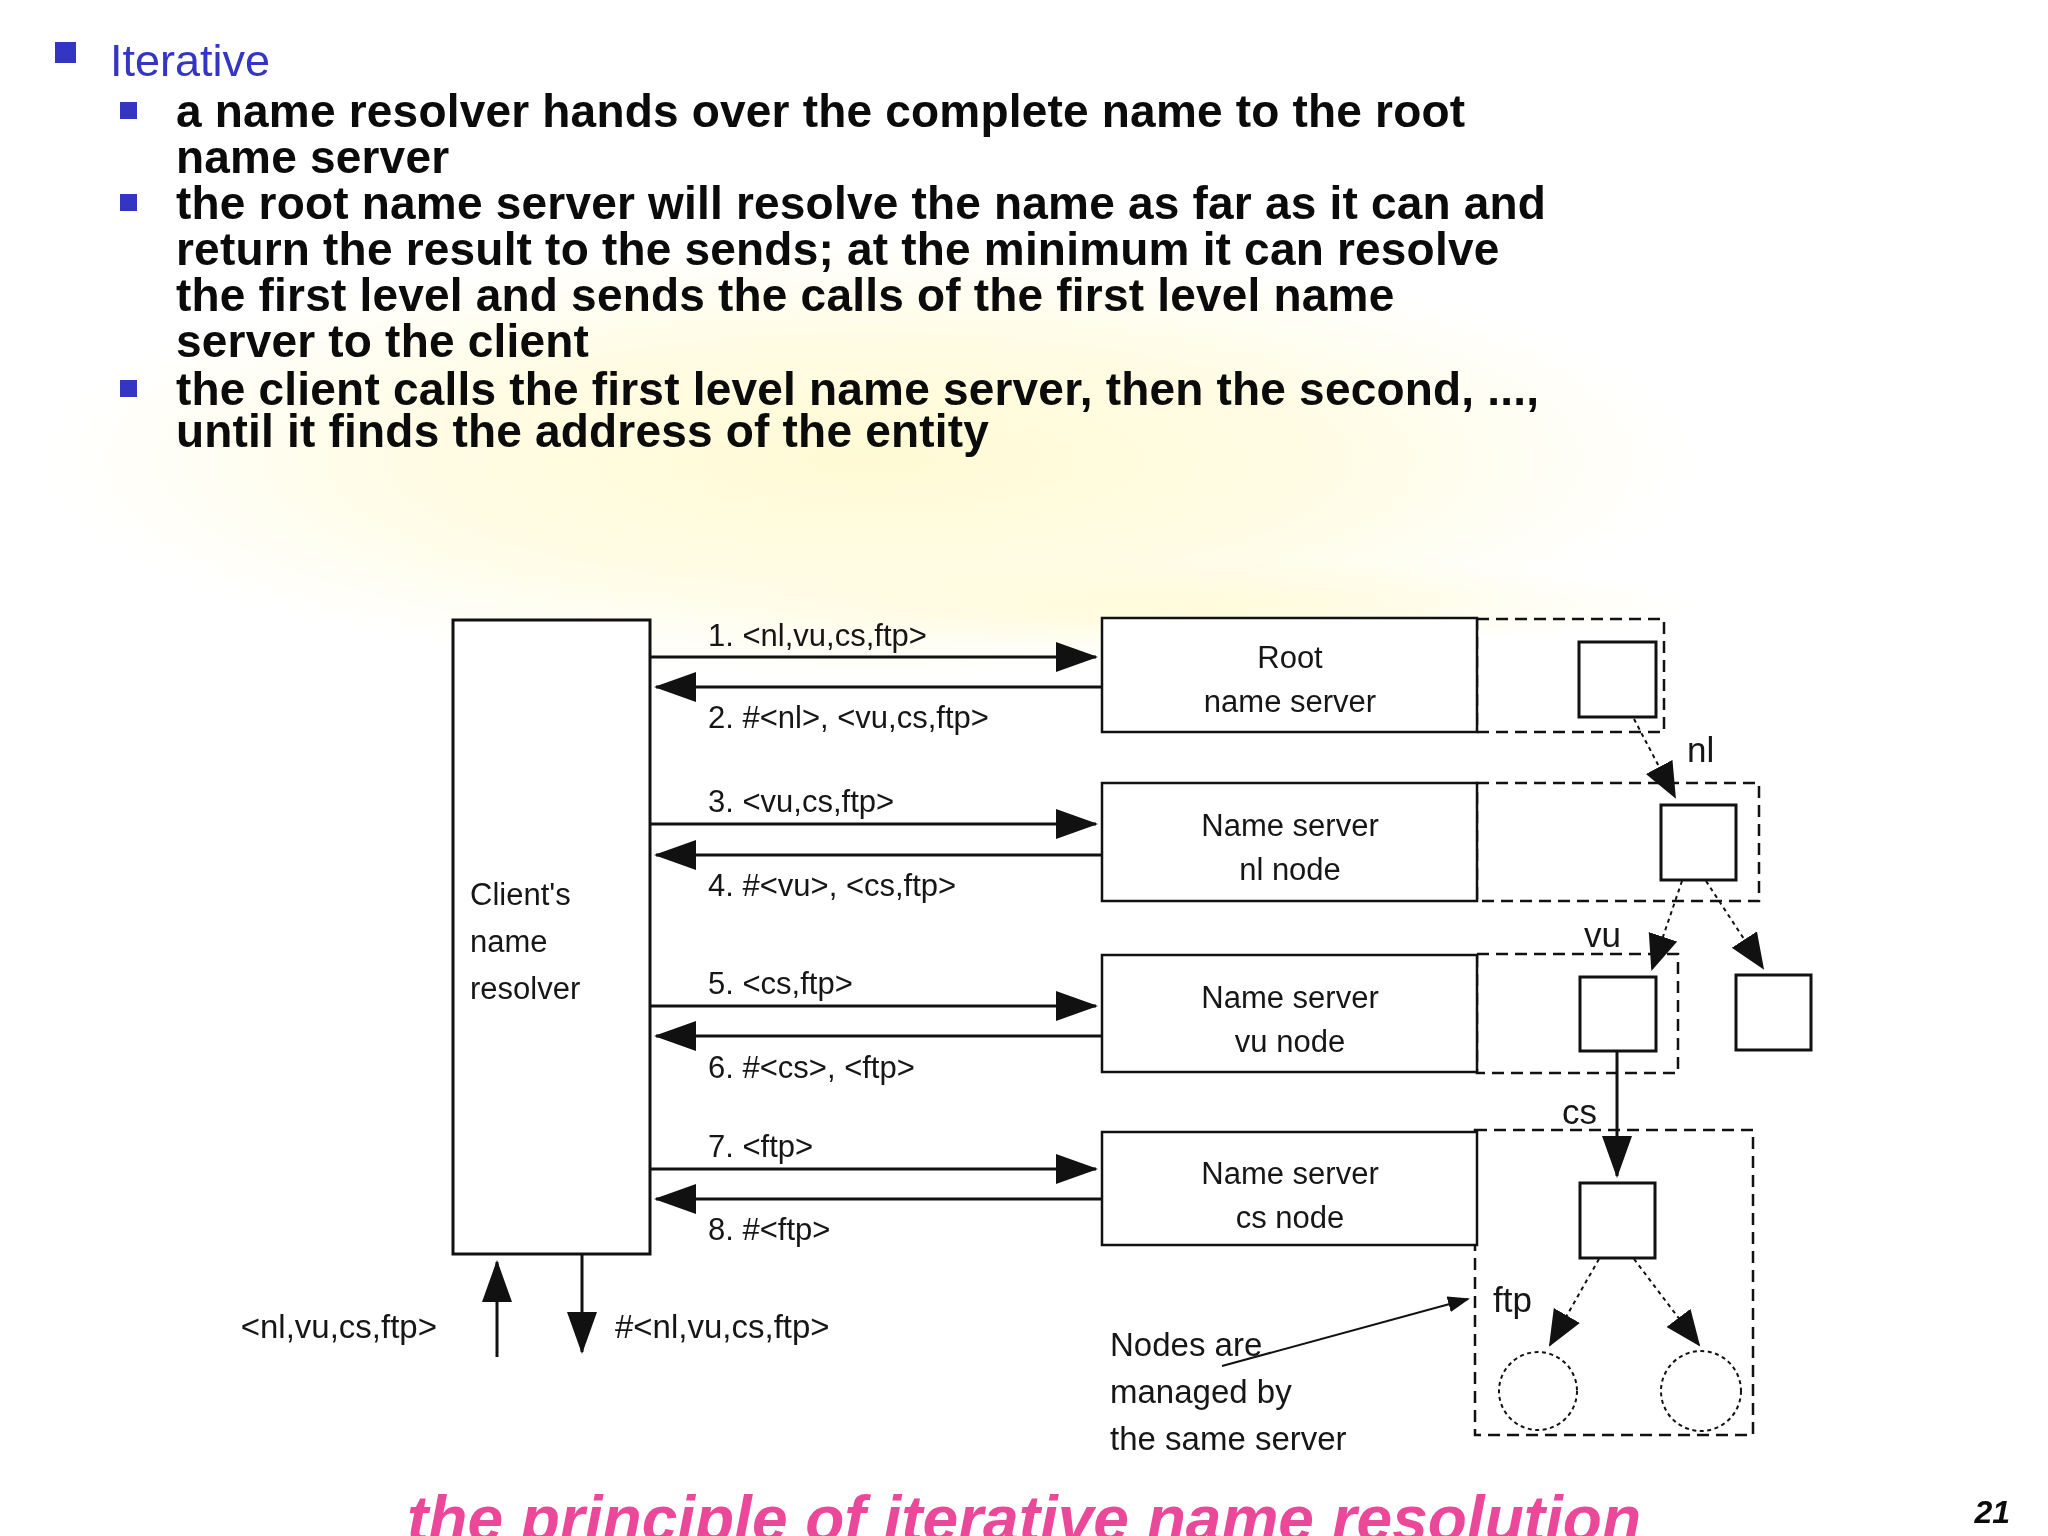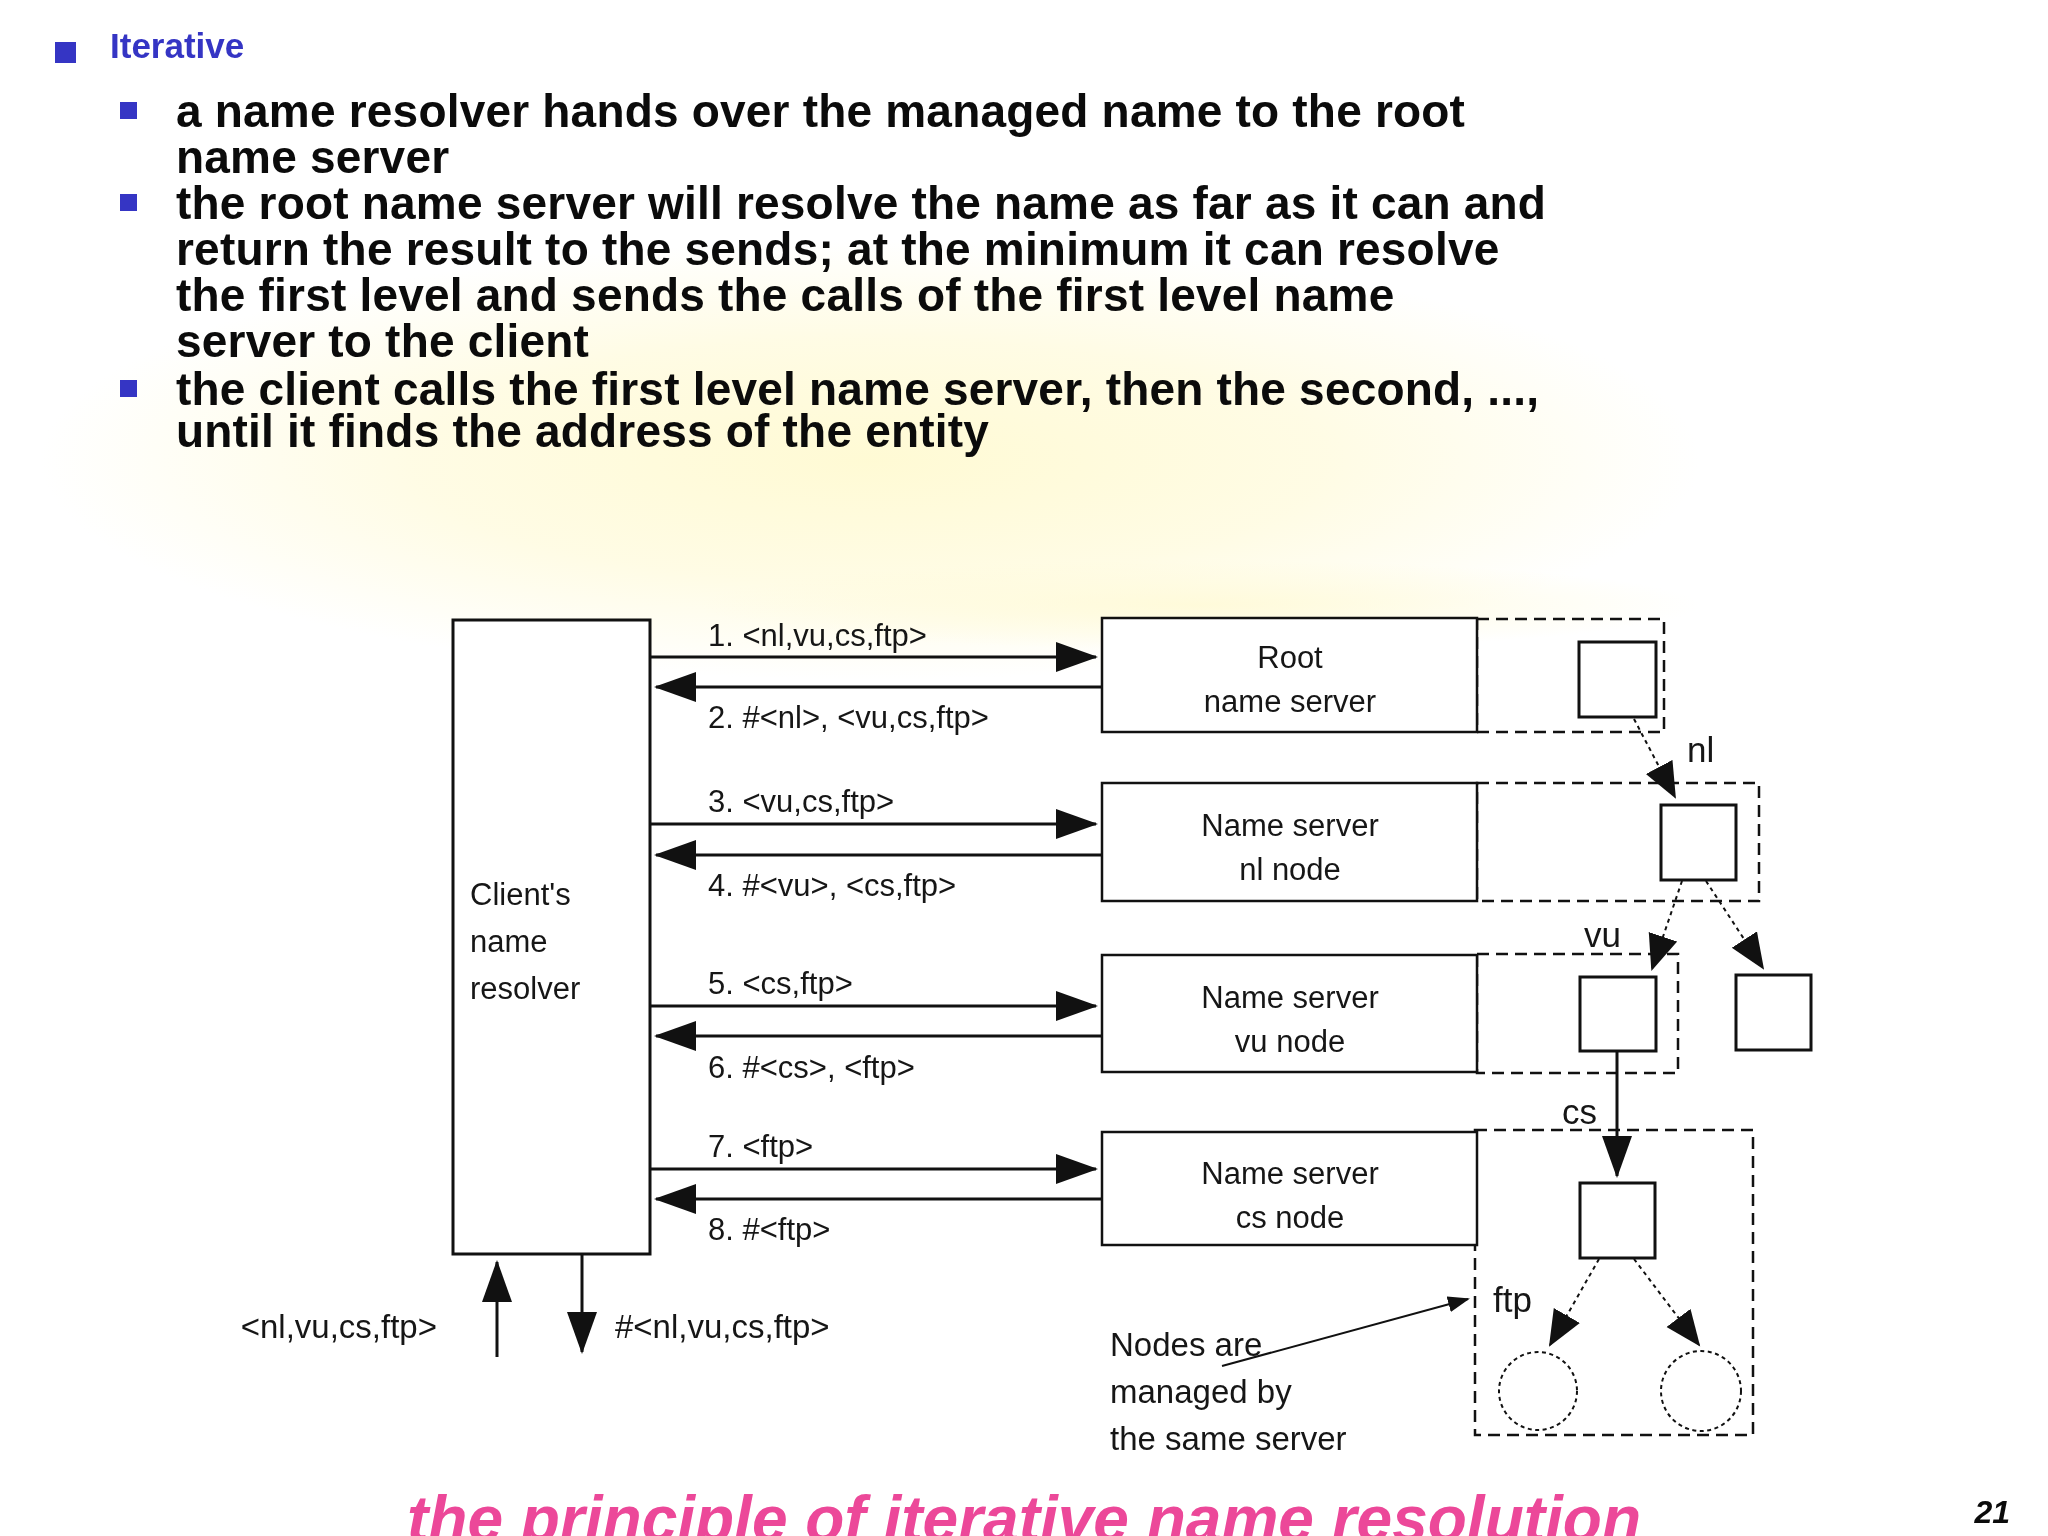--- a/index.html
+++ b/index.html
@@ -17,22 +17,22 @@
     z-index:0;
   }
   .wash2{
     position:absolute;left:700px;top:560px;width:1000px;height:90px;
     background:radial-gradient(ellipse closest-side,
       rgba(255,250,214,0.85) 0%,
       rgba(255,252,232,0) 100%);
     z-index:0;
   }
   .title{
-    position:absolute;left:110px;top:16px;
-    font-weight:bold;font-size:35px;line-height:60px;
+    position:absolute;left:110px;top:31px;
+    font-weight:normal;font-size:45px;line-height:60px;
     color:#3535c4;letter-spacing:0px;white-space:nowrap;z-index:2;
   }
   .tsq{position:absolute;left:55px;top:42px;width:21px;height:21px;background:#3535c4;z-index:2;}
   .bsq{position:absolute;left:120px;width:17px;height:17px;background:#3535c4;z-index:2;}
   .line{
     position:absolute;left:176px;
     font-weight:bold;font-size:46px;line-height:46px;
     color:#0b0b0b;letter-spacing:0.2px;white-space:nowrap;z-index:2;
   }
   .caption{
@@ -56,21 +56,21 @@
 </head>
 <body>
 
 <div class="wash"></div>
 <div class="wash2"></div>
 
 <div class="tsq"></div>
 <div class="title">Iterative</div>
 
 <div class="bsq" style="top:102px"></div>
-<div class="line" style="top:88px">a name resolver hands over the managed name to the root</div>
+<div class="line" style="top:88px">a name resolver hands over the complete name to the root</div>
 <div class="line" style="top:134px">name server</div>
 
 <div class="bsq" style="top:194px"></div>
 <div class="line" style="top:180px">the root name server will resolve the name as far as it can and</div>
 <div class="line" style="top:226px">return the result to the sends; at the minimum it can resolve</div>
 <div class="line" style="top:272px">the first level and sends the calls of the first level name</div>
 <div class="line" style="top:318px">server to the client</div>
 
 <div class="bsq" style="top:380px"></div>
 <div class="line" style="top:366px">the client calls the first level name server, then the second, ...,</div>

